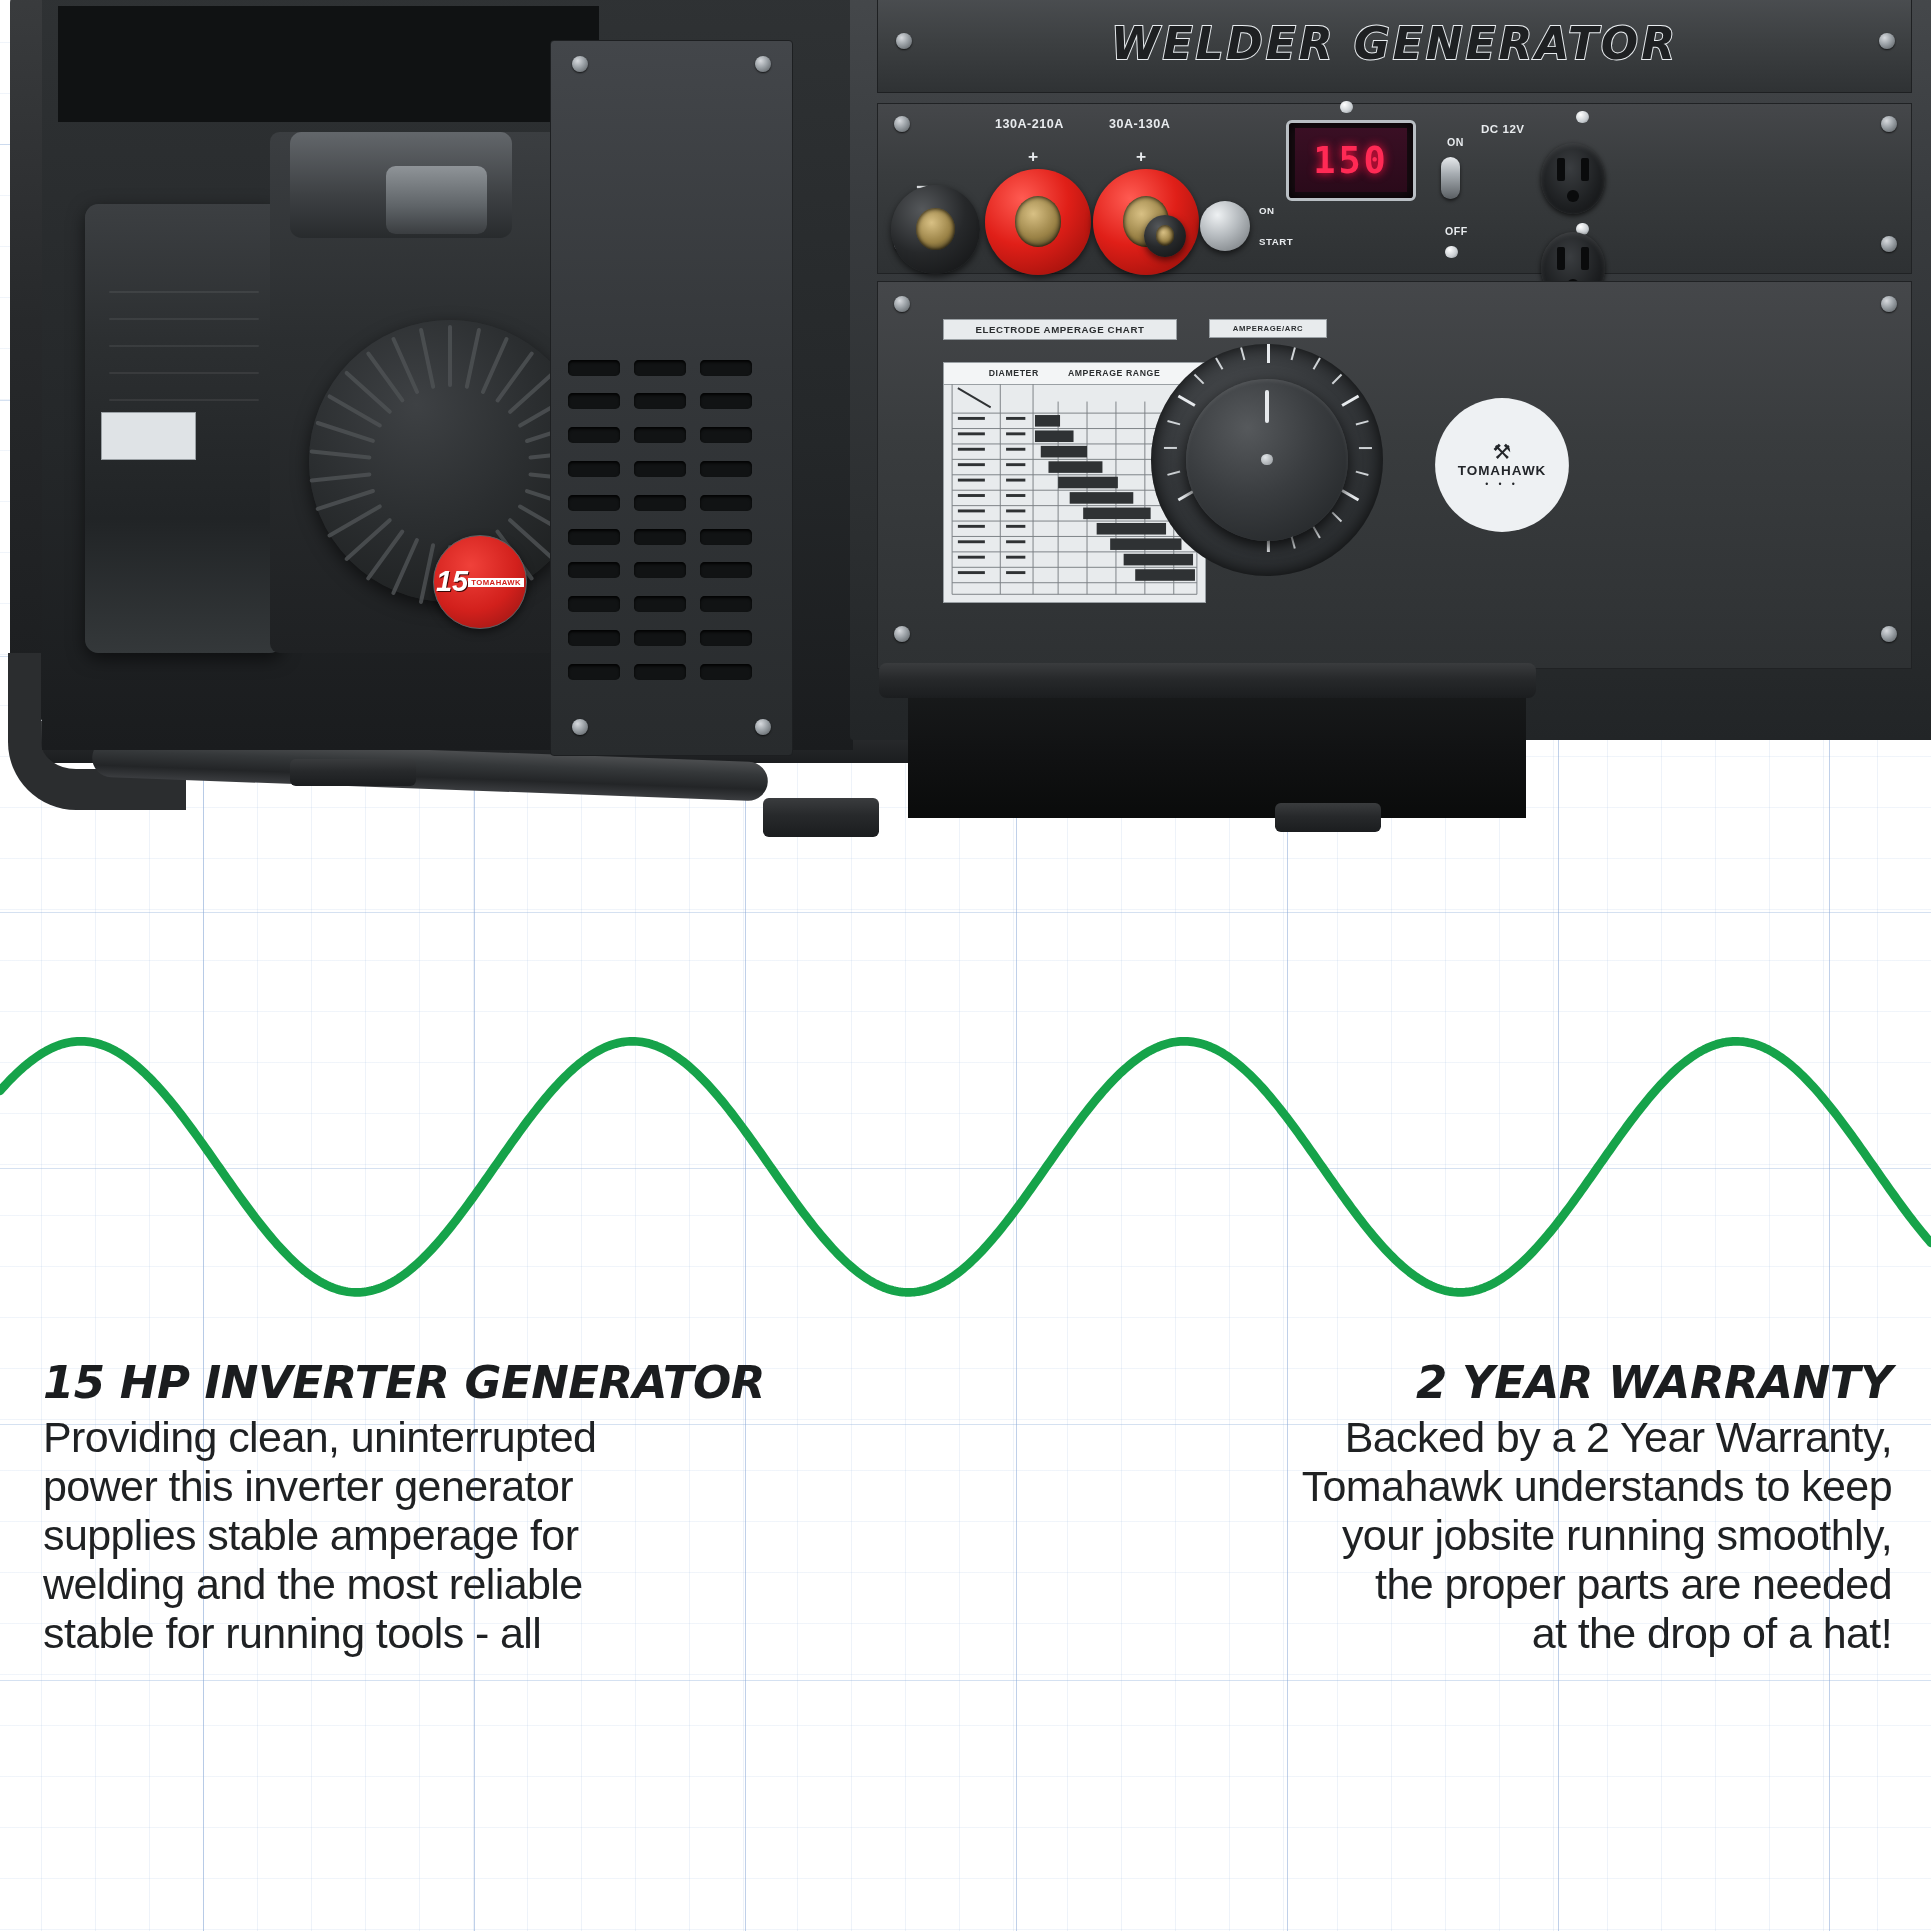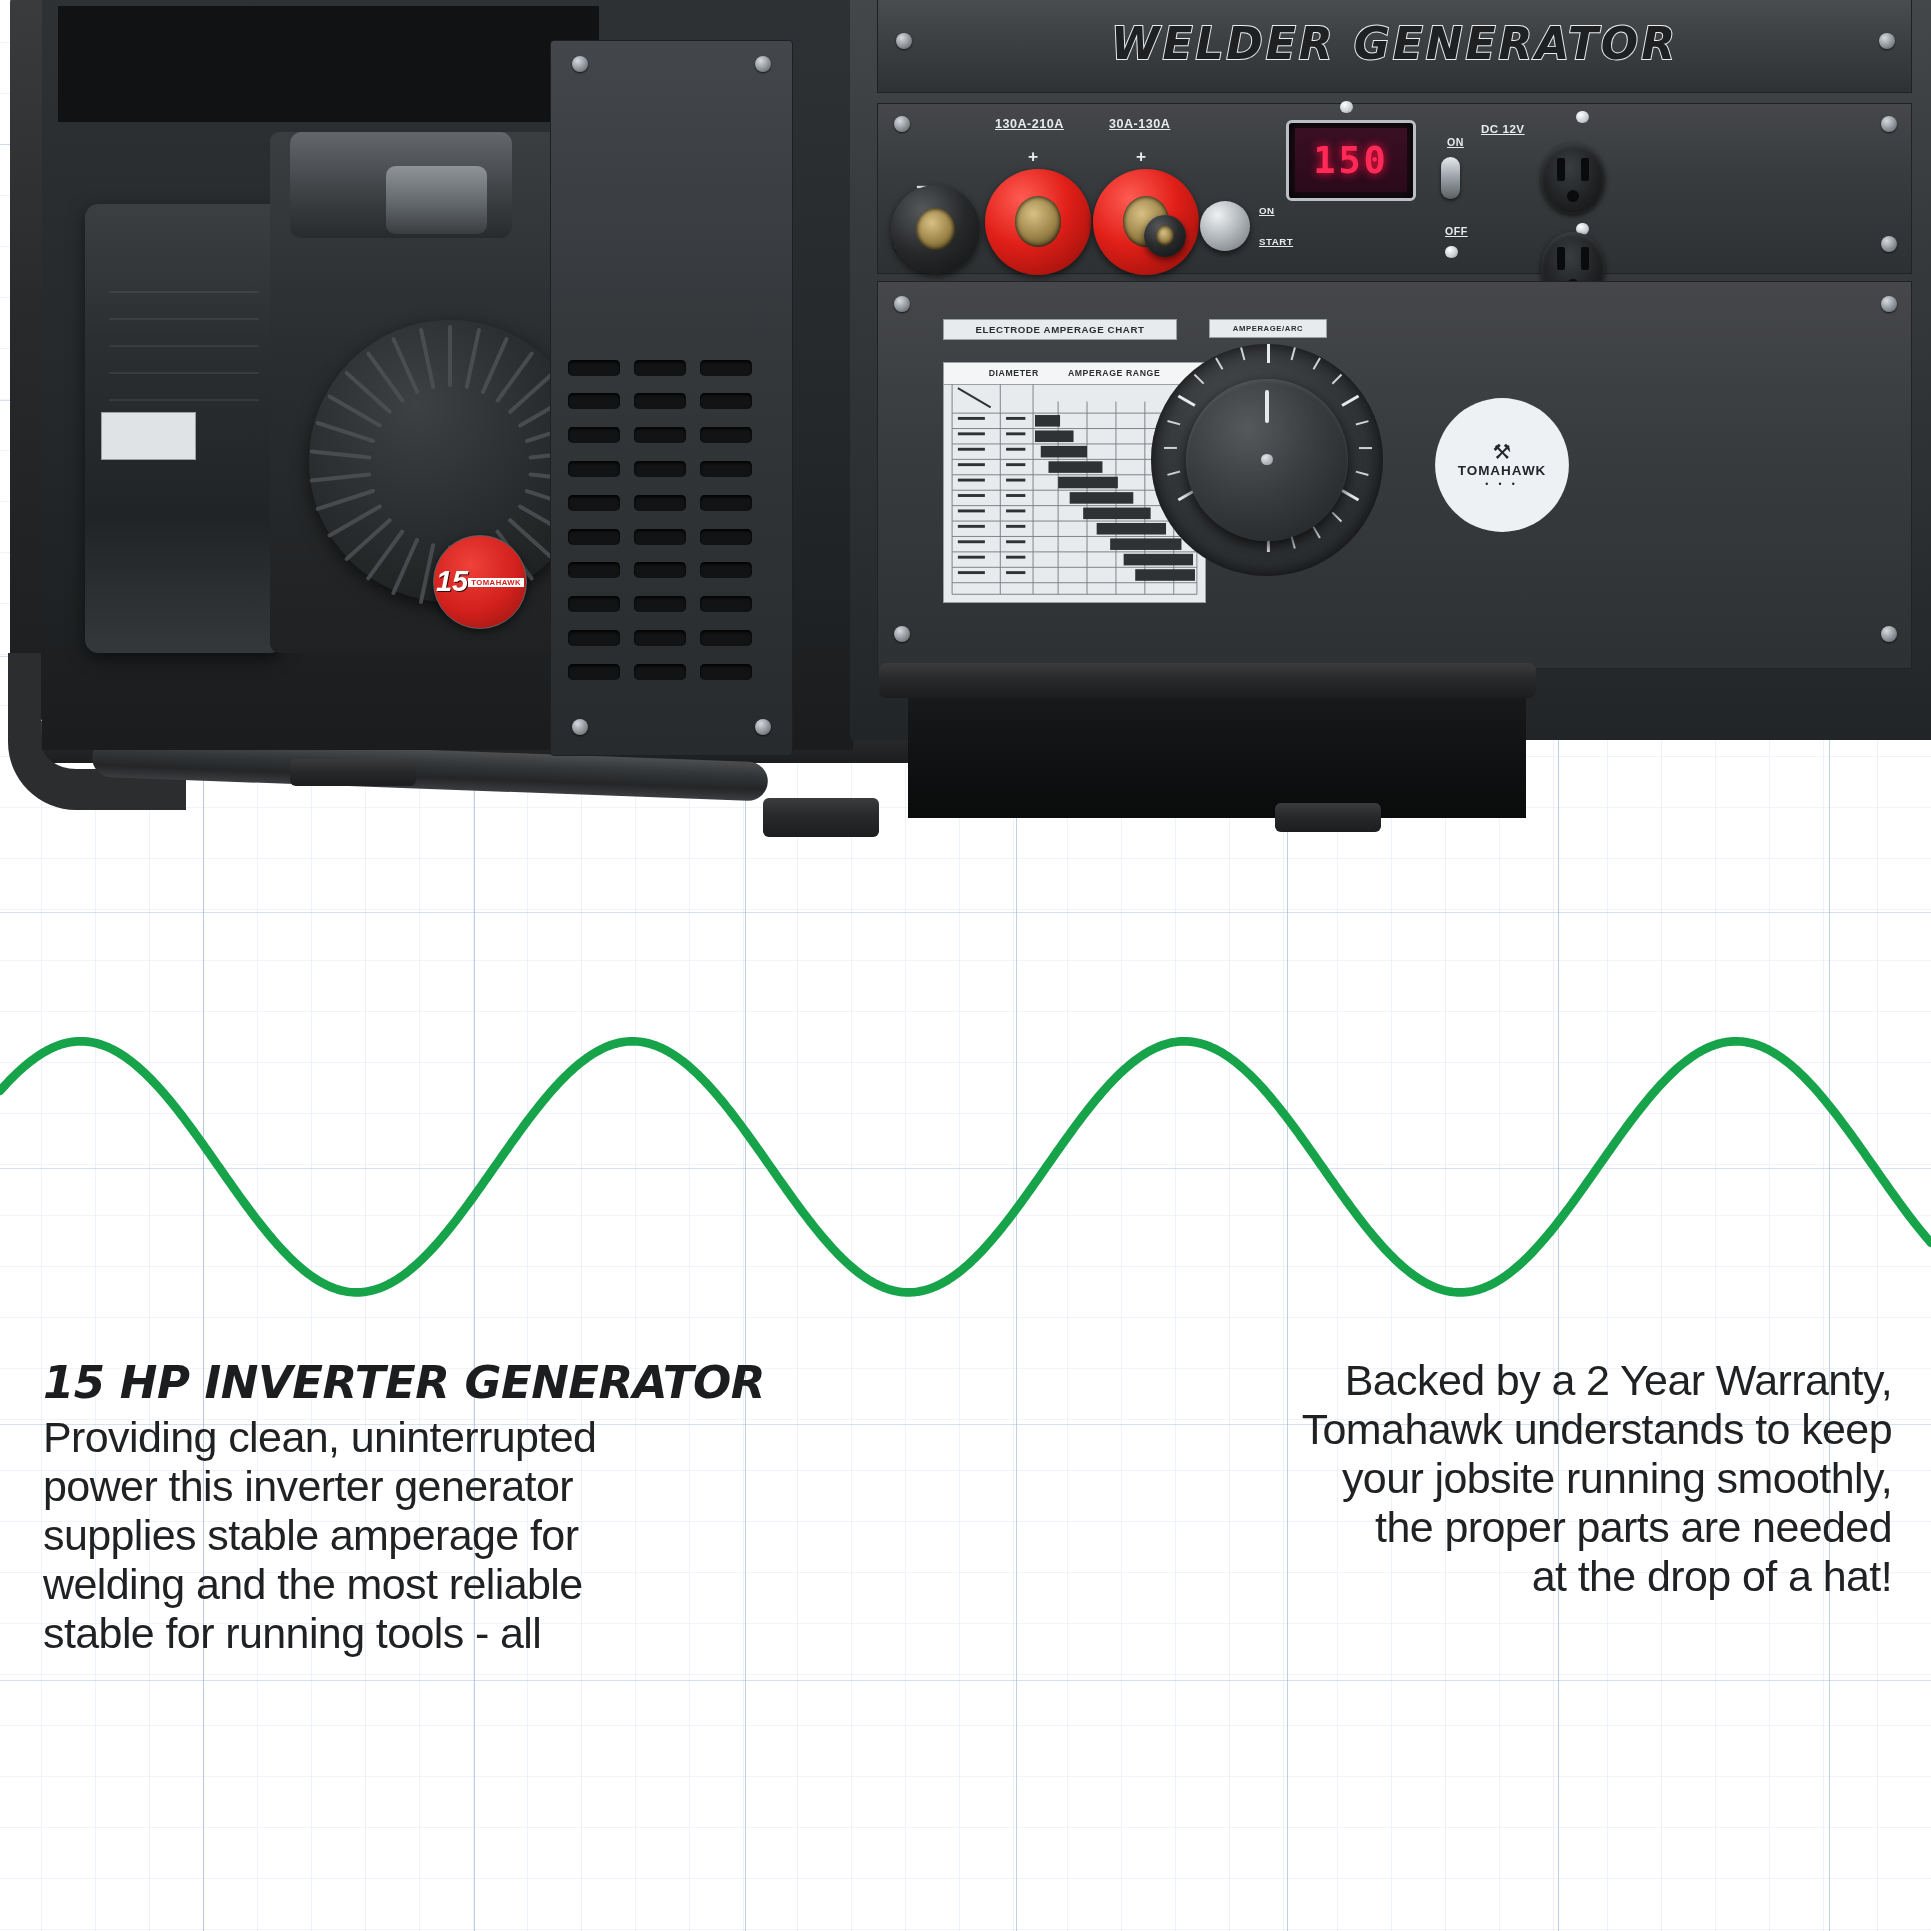--- a/index.html
+++ b/index.html
@@ -72,21 +72,21 @@
   
   .term{position:absolute;border-radius:50%;}
   .term .ring{position:absolute;inset:0;border-radius:50%;}
   .term .hole{position:absolute;left:28%;top:26%;width:44%;height:48%;border-radius:50%;
     background:radial-gradient(circle at 40% 35%,#d8c084 0%,#9a8246 55%,#3a3118 100%);
     box-shadow:inset 0 0 5.8px #000;}
   .term.red .ring{background:radial-gradient(circle at 35% 28%,#ff5b52 0%,#e01f18 45%,#8d0d08 100%);
     box-shadow:0 2.9px 7.7px rgba(0,0,0,.6);}
   .term.blk .ring{background:radial-gradient(circle at 35% 28%,#55585b 0%,#26282a 50%,#101112 100%);
     box-shadow:0 2.9px 7.7px rgba(0,0,0,.6);}
-  .tlabel{position:absolute;color:#e8ebee;font-size:12.6px;font-weight:bold;letter-spacing:0.5px;white-space:nowrap;text-decoration:underline;}
+  .tlabel{position:absolute;color:#e8ebee;font-size:12.6px;font-weight:bold;letter-spacing:0.5px;white-space:nowrap;}
   .tsign{position:absolute;color:#e8ebee;font-size:17.4px;font-weight:bold;}
 
   
   .meter{position:absolute;border:3.9px solid #b9bfc4;border-radius:5.8px;background:#1a0d14;
     box-shadow:inset 0 0 13.5px #000;}
   .meter .digits{position:absolute;inset:5.8px;background:linear-gradient(180deg,#3a0f24,#2a0a1a);
     color:#ff2a55;font-family:"DejaVu Sans Mono",monospace;font-size:37px;font-weight:bold;
     display:flex;align-items:center;justify-content:center;letter-spacing:2.9px;text-shadow:0 0 9.7px #ff1040;}
 
   
@@ -514,20 +514,21 @@
     <p class="fbody">
       <span class="l">Providing clean, uninterrupted</span>
       <span class="l">power this inverter generator</span>
       <span class="l">supplies stable amperage for</span>
       <span class="l">welding and the most reliable</span>
       <span class="l">stable for running tools - all</span>
     </p>
   </div>
 
   <div class="col right">
+    <h2 class="fhead">2 YEAR WARRANTY</h2>
     <p class="fbody">
       <span class="l">Backed by a 2 Year Warranty,</span>
       <span class="l">Tomahawk understands to keep</span>
       <span class="l">your jobsite running smoothly,</span>
       <span class="l">the proper parts are needed</span>
       <span class="l">at the drop of a hat!</span>
     </p>
   </div>
 </div>
 

